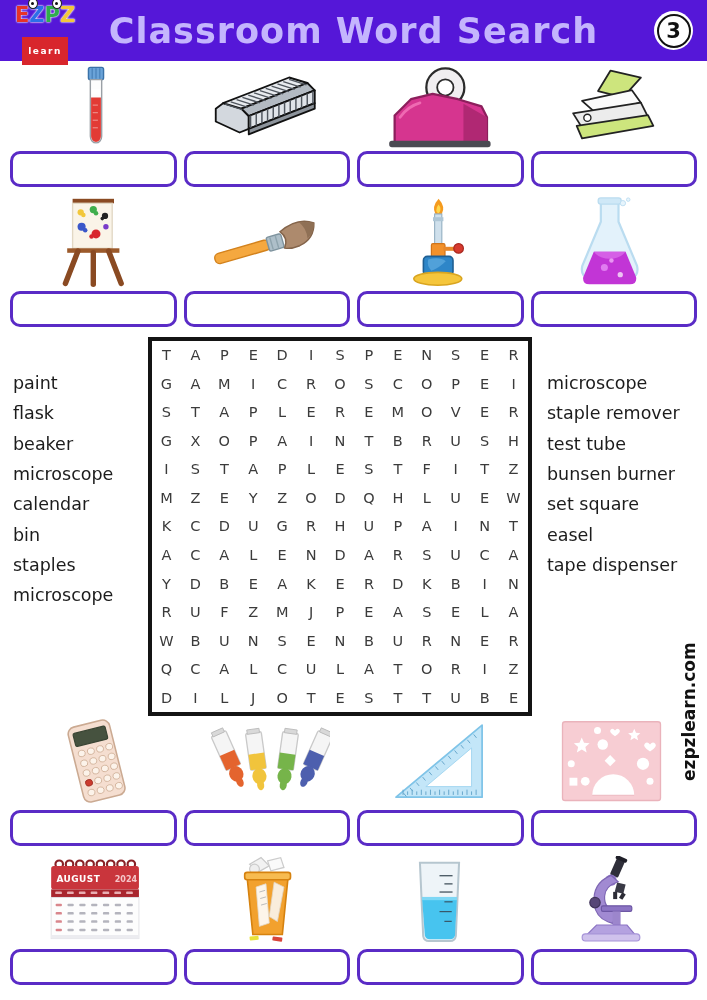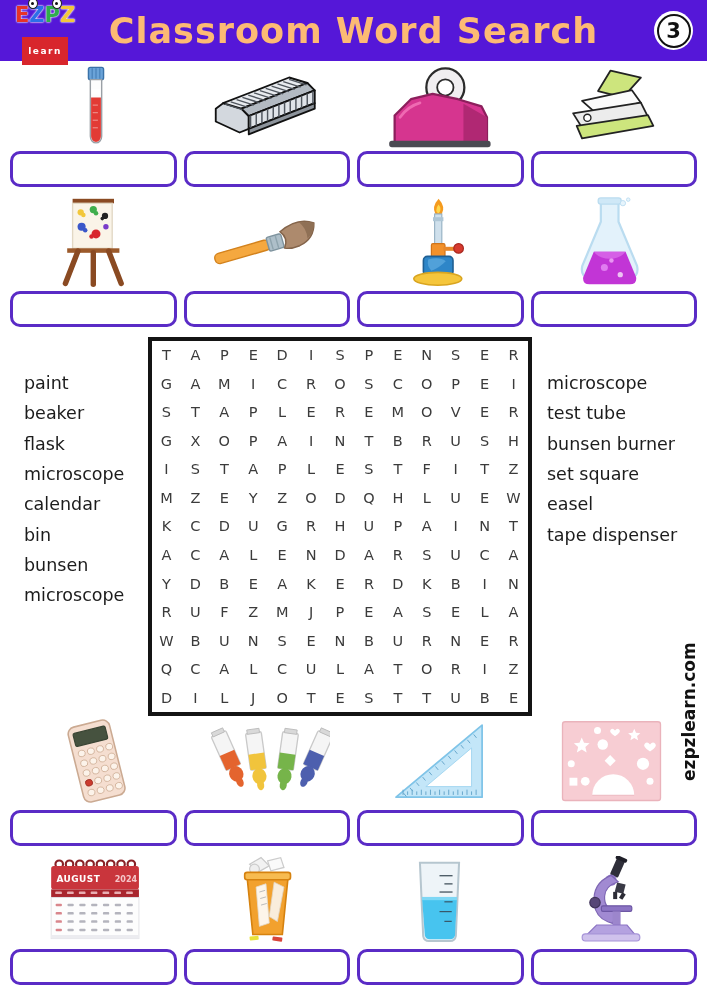--- a/index.html
+++ b/index.html
@@ -2,21 +2,21 @@
 <html><head>
 <meta charset="utf-8">
 <style>
   html,body{margin:0;padding:0;background:#fff;}
   .page{position:relative;width:707px;height:1000px;background:#fff;overflow:hidden;
         font-family:"Liberation Sans",sans-serif;}
 
   
   .header{position:absolute;left:0;top:0;width:707px;height:61px;background:#5517d8;
           display:flex;align-items:center;justify-content:center;}
-  .title{font-family:"DejaVu Sans",sans-serif;font-weight:800;font-size:35px;color:#fdba74;
+  .title{font-family:"DejaVu Sans",sans-serif;font-weight:800;font-size:35px;color:#c4b5fd;
          letter-spacing:1px;}
   .logo{position:absolute;left:10px;top:5px;width:70px;height:52px;display:flex;
         flex-direction:column;align-items:center;justify-content:center;}
   .logo-letters{display:flex;font-family:"DejaVu Sans",sans-serif;font-weight:800;
                 font-size:21px;line-height:1;text-shadow:0 0 2px #fff,0 0 2px #fff;}
   .l0{color:#e63329}.l1{color:#2c6fe8}.l2{color:#2fae4c}.l3{color:#f2c73b}
   .logo-eyes{display:flex;gap:14px;height:9px;margin-bottom:-2px;}
   .eye{width:8px;height:9px;background:#fff;border:1px solid #222;border-radius:50%;position:relative;}
   .eye::after{content:"";position:absolute;left:2px;top:3px;width:3px;height:3px;background:#111;border-radius:50%;}
   .logo-learn{background:#d8262c;color:#fff;font-size:9px;font-weight:bold;padding:9px 6px;
@@ -39,21 +39,21 @@
   .answer-box{flex:1;height:30px;border:3px solid #5a2bc6;border-radius:10px;background:#fff;}
 
   
   .ws-grid{position:absolute;left:148px;top:337px;width:384px;height:379px;
            border:4px solid #141414;box-sizing:border-box;background:#fff;
            display:grid;grid-template-columns:repeat(13,1fr);grid-template-rows:repeat(13,1fr);}
   .ws-cell{display:flex;align-items:center;justify-content:center;
            font-family:"DejaVu Sans",sans-serif;font-size:14.5px;color:#3b3b3b;}
   .word-list{position:absolute;top:368px;font-family:"DejaVu Sans",sans-serif;
              font-size:17.5px;color:#1c1c1c;}
-  #wl-left{left:24px;width:122px}
+  #wl-left{left:13px;width:122px}
   #wl-right{left:547px;width:158px}
   .word-item{height:30.3px;display:flex;align-items:center;}
 
   
   .watermark{position:absolute;right:8px;top:628px;height:168px;
              writing-mode:vertical-rl;transform:rotate(180deg);
              font-family:"DejaVu Sans",sans-serif;font-weight:bold;font-size:17px;color:#111;
              display:flex;align-items:center;justify-content:center;}
 
   svg{display:block}
@@ -242,26 +242,26 @@
 
   <div class="box-row" id="boxrow2">
     <div class="answer-box"></div>
     <div class="answer-box"></div>
     <div class="answer-box"></div>
     <div class="answer-box"></div>
   </div>
 
   <div class="word-list" id="wl-left">
       <div class="word-item">paint</div>
+      <div class="word-item">flask</div>
       <div class="word-item">beaker</div>
-      <div class="word-item">flask</div>
       <div class="word-item">microscope</div>
       <div class="word-item">calendar</div>
       <div class="word-item">bin</div>
-      <div class="word-item">bunsen</div>
+      <div class="word-item">staples</div>
       <div class="word-item">microscope</div>
     </div>
   <div class="ws-grid">
       <div class="ws-cell">T</div>
       <div class="ws-cell">A</div>
       <div class="ws-cell">P</div>
       <div class="ws-cell">E</div>
       <div class="ws-cell">D</div>
       <div class="ws-cell">I</div>
       <div class="ws-cell">S</div>
@@ -423,20 +423,21 @@
       <div class="ws-cell">E</div>
       <div class="ws-cell">S</div>
       <div class="ws-cell">T</div>
       <div class="ws-cell">T</div>
       <div class="ws-cell">U</div>
       <div class="ws-cell">B</div>
       <div class="ws-cell">E</div>
     </div>
   <div class="word-list" id="wl-right">
       <div class="word-item">microscope</div>
+      <div class="word-item">staple remover</div>
       <div class="word-item">test tube</div>
       <div class="word-item">bunsen burner</div>
       <div class="word-item">set square</div>
       <div class="word-item">easel</div>
       <div class="word-item">tape dispenser</div>
     </div>
 
   <div class="watermark">ezpzlearn.com</div>
 
   <div class="pic-row" id="picrow3">

